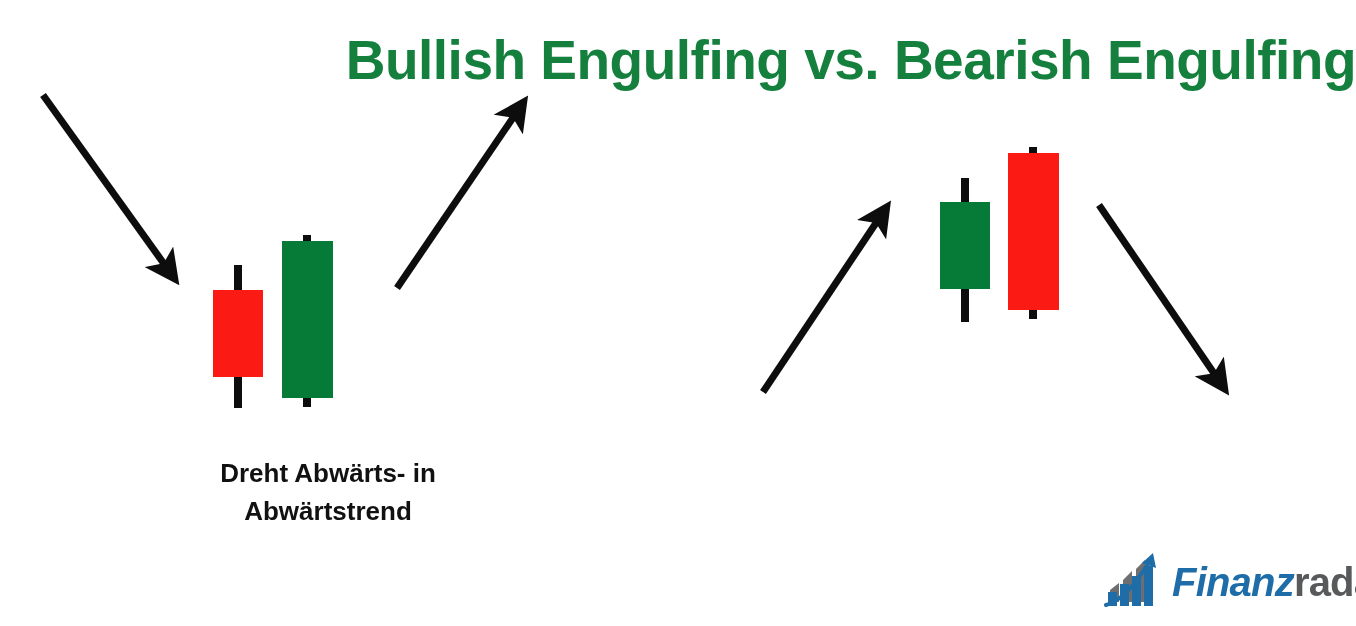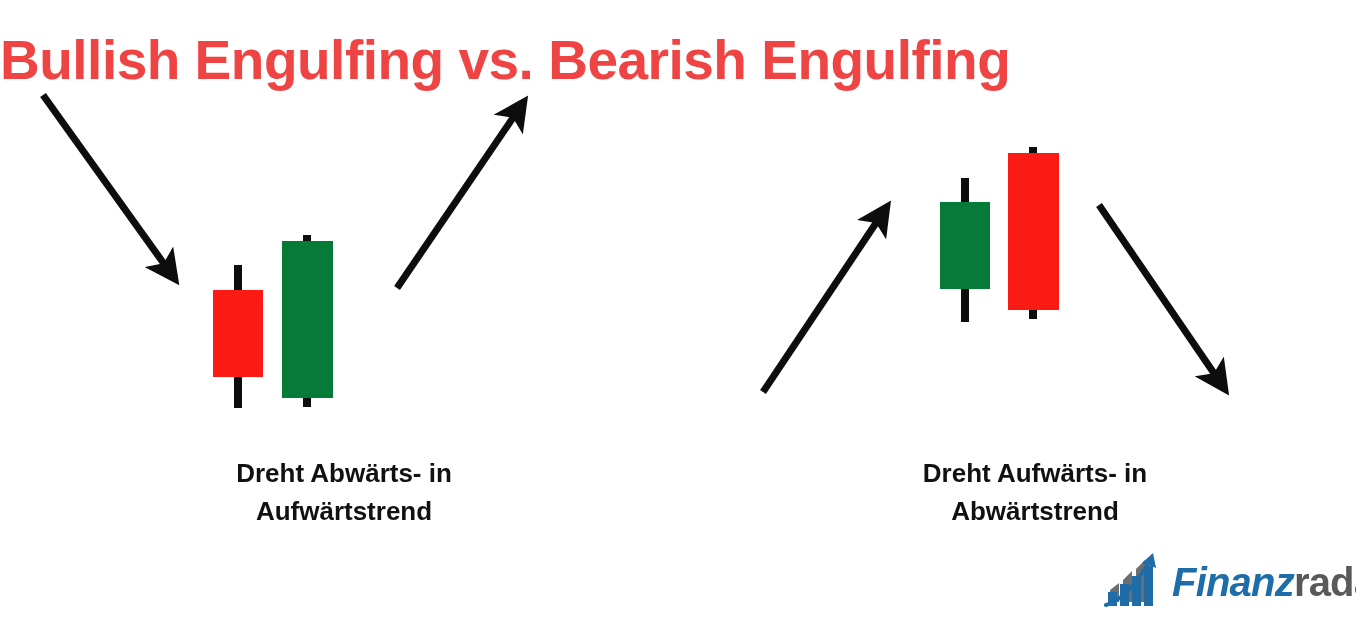--- a/index.html
+++ b/index.html
@@ -17,27 +17,27 @@
     background: #ffffff;
     overflow: hidden;
   }
 
   
   .title {
     position: absolute;
     left: 0;
     top: 28px;
     width: 1356px;
-    text-align: left;
+    text-align: right;
     font-family: "Liberation Sans", sans-serif;
     font-weight: bold;
     font-size: 55px;
     line-height: 64px;
     letter-spacing: -0.5px;
-    color: #ef4444;
+    color: #15803d;
     white-space: nowrap;
   }
 
   
   .arrows {
     position: absolute;
     left: 0;
     top: 0;
     width: 1356px;
     height: 626px;
@@ -120,39 +120,35 @@
   <div class="candle">
     <div class="wick" style="left:234px; top:265px; height:143px;"></div>
     <div class="body" style="left:213px; top:290px; width:50px; height:87px; background:#FB1A14;"></div>
   </div>
 
   <div class="candle">
     <div class="wick" style="left:303px; top:235px; height:172px;"></div>
     <div class="body" style="left:282px; top:241px; width:51px; height:157px; background:#067B38;"></div>
   </div>
 
-  <div class="caption" style="left:119px; top:454px; width:450px;text-align:center;">
+  <div class="caption" style="left:103px; top:454px; width:450px;text-align:center;">
     <span class="line">Dreht Abwärts- in</span>
-    <span class="line">Aufwärtstrend</span>
+    <span class="line">Abwärtstrend</span>
   </div>
 
   <div class="candle">
     <div class="wick" style="left:961px; top:178px; height:144px;"></div>
     <div class="body" style="left:940px; top:202px; width:50px; height:87px; background:#067B38;"></div>
   </div>
 
   <div class="candle">
     <div class="wick" style="left:1029px; top:147px; height:172px;"></div>
     <div class="body" style="left:1008px; top:153px; width:51px; height:157px; background:#FB1A14;"></div>
   </div>
 
-  <div class="caption" style="left:810px; top:454px; width:450px;">
-    <span class="line">Dreht Aufwärts- in</span>
-    <span class="line">Abwärtstrend</span>
-  </div>
 
   <div class="logo">
     <svg class="logo-mark" viewBox="0 0 62 60">
 
       <polygon points="6,50 6,38 15,31 15,50" fill="#6d6e70"></polygon>
       <polygon points="19,50 19,28 28,19 28,50" fill="#6d6e70"></polygon>
       <polygon points="32,50 32,17 41,8 41,50" fill="#6d6e70"></polygon>
 
       <rect x="4" y="40" width="9" height="14" fill="#1f6da8"></rect>
       <rect x="16" y="32" width="9" height="22" fill="#1f6da8"></rect>

